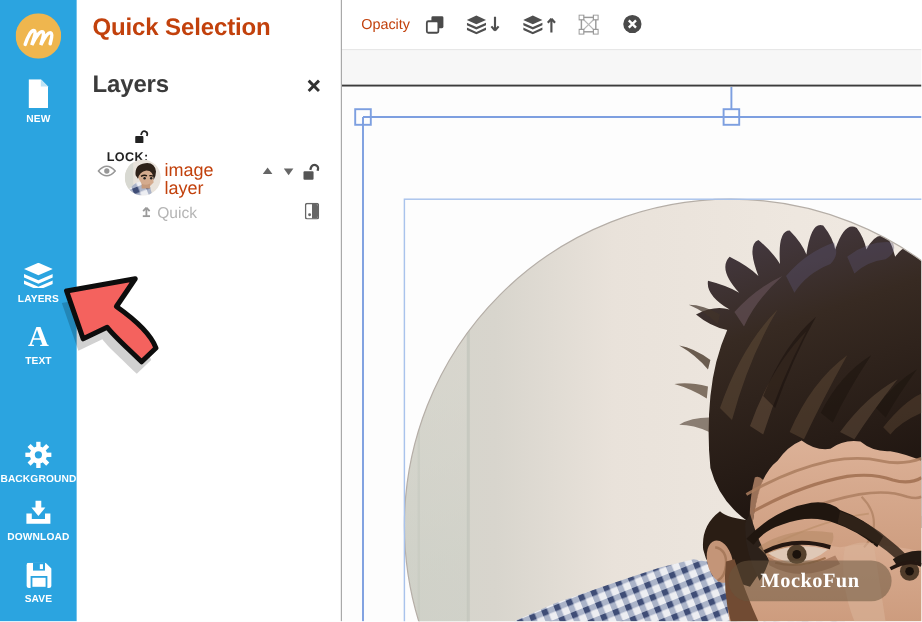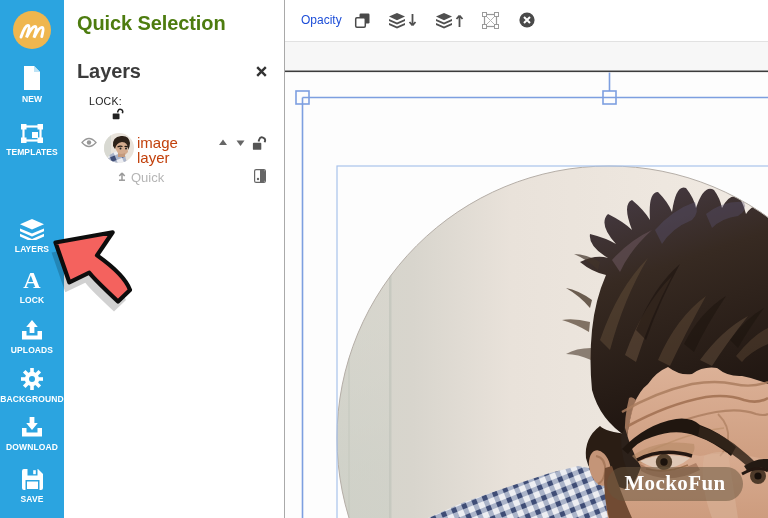--- a/index.html
+++ b/index.html
@@ -6,36 +6,36 @@
   #app{position:relative;width:768px;height:518px;overflow:hidden;background:#fff;
        font-family:"Liberation Sans",sans-serif;}
   
   #sidebar{position:absolute;left:0;top:0;width:64px;height:518px;background:#2ba4e0;}
   .nav{position:absolute;left:0;width:64px;text-align:center;color:#fff;}
   .nav .lbl{display:block;font-size:8.5px;font-weight:bold;letter-spacing:.1px;margin-top:4px;}
   .nav svg{display:block;margin:0 auto;}
   
   #panel{position:absolute;left:64px;top:0;width:220px;height:518px;background:#fff;}
   #divider{position:absolute;left:284px;top:0;width:1px;height:518px;background:#a9a9a9;}
-  .h1{position:absolute;left:13px;top:12px;font-size:20px;font-weight:bold;color:#4d7c0f;letter-spacing:-.1px;}
+  .h1{position:absolute;left:13px;top:12px;font-size:20px;font-weight:bold;color:#c2410c;letter-spacing:-.1px;}
   .h2{position:absolute;left:13px;top:60px;font-size:20px;font-weight:bold;color:#3b3b3b;letter-spacing:-.1px;}
-  .lock{position:absolute;left:13px;top:95px;font-size:10.5px;font-weight:normal;color:#222;letter-spacing:.3px;padding-left:12px;}
+  .lock{position:absolute;left:13px;top:125px;font-size:10.5px;font-weight:bold;color:#222;letter-spacing:.3px;padding-left:12px;}
   .ltxt{position:absolute;left:73px;top:135px;font-size:15px;color:#c2410c;line-height:15px;}
   .mask{position:absolute;left:67px;top:170px;font-size:13px;color:#b5b5b5;}
   .pico{position:absolute;}
   
   #toolbar{position:absolute;left:285px;top:0;width:483px;height:41px;background:#fff;border-bottom:1px solid #e2e2e2;}
-  #opacity{position:absolute;left:16px;top:13px;font-size:12px;color:#1d4ed8;}
+  #opacity{position:absolute;left:16px;top:13px;font-size:12px;color:#c2410c;}
   .tico{position:absolute;top:11px;}
   
   #gap{position:absolute;left:285px;top:42px;width:483px;height:28px;background:#f7f7f7;}
   
   #wm{position:absolute;left:607px;top:467px;width:136px;height:34px;border-radius:17px;
       background:rgba(104,84,62,.52);color:#fff;font-family:"Liberation Serif",serif;
-      font-weight:bold;font-size:21px;text-align:center;line-height:33px;letter-spacing:.4px;}
+      font-weight:bold;font-size:17px;text-align:center;line-height:33px;letter-spacing:.4px;}
 </style>
 </head>
 <body>
 <div id="app">
 
   <svg id="art" style="position:absolute;left:0;top:0" width="768" height="518" viewBox="0 0 768 518">
     <defs>
       <clipPath id="cv">
           <rect x="285" y="71" width="483" height="447"></rect>
         </clipPath>
@@ -180,58 +180,40 @@
     </svg>
 
     <div class="nav" style="top:66px">
       <svg width="20" height="24" viewBox="0 0 20 24">
         <path d="M2 0 H12 L18 6 V24 H2 Z" fill="#fff"></path>
         <path d="M12 0 L12 6 L18 6 Z" fill="#bee3f5"></path>
       </svg>
       <span class="lbl">NEW</span>
     </div>
 
-    <div class="nav" style="top:124px">
-      <svg width="22" height="19" viewBox="0 0 22 19">
-        <rect x="2.5" y="2.5" width="17" height="14" fill="none" stroke="#fff" stroke-width="2.2"></rect>
-        <rect x="0" y="0" width="5.5" height="5.5" fill="#fff"></rect>
-          <rect x="16.5" y="0" width="5.5" height="5.5" fill="#fff"></rect>
-        <rect x="0" y="13.5" width="5.5" height="5.5" fill="#fff"></rect>
-          <rect x="16.5" y="13.5" width="5.5" height="5.5" fill="#fff"></rect>
-        <rect x="11" y="8" width="6" height="6" fill="#fff"></rect>
-      </svg>
-      <span class="lbl">TEMPLATES</span>
-    </div>
 
 
     <div class="nav" style="top:219px">
       <svg width="24" height="21" viewBox="0 0 24 21">
         <g fill="#fff">
           <path d="M12 0 L24 5.2 L12 10.4 L0 5.2 Z"></path>
           <path d="M0 9.4 L12 14.6 L24 9.4 L24 12.2 L12 17.4 L0 12.2 Z"></path>
           <path d="M0 14.8 L12 20 L24 14.8 L24 17.6 L12 22.8 L0 17.6 Z"></path>
         </g>
       </svg>
       <span class="lbl">LAYERS</span>
     </div>
 
     <div class="nav" style="top:271px">
       <svg width="22" height="20" viewBox="0 0 22 20">
         <text x="11" y="17" text-anchor="middle" font-family="Liberation Serif,serif" font-weight="bold" font-size="24" fill="#fff">A</text>
       </svg>
-      <span class="lbl">LOCK</span>
-    </div>
-
-    <div class="nav" style="top:320px">
-      <svg width="22" height="21" viewBox="0 0 22 21">
-        <path d="M11 0 L5.2 7 H8.6 V13 H13.4 V7 H16.8 Z" fill="#fff"></path>
-        <path d="M1 11 V19.5 H21 V11 H16.5 V15.5 H5.5 V11 Z" fill="#fff"></path>
-      </svg>
-      <span class="lbl">UPLOADS</span>
-    </div>
+      <span class="lbl">TEXT</span>
+    </div>
+
 
     <div class="nav" style="top:417px">
       <svg width="22" height="21" viewBox="0 0 22 21">
         <path d="M8.6 0 V6 H5.2 L11 13 L16.8 6 H13.4 V0 Z" fill="#fff"></path>
         <path d="M1 11 V19.5 H21 V11 H16.5 V15.5 H5.5 V11 Z" fill="#fff"></path>
       </svg>
       <span class="lbl">DOWNLOAD</span>
     </div>
 
     <div class="nav" style="top:368px">

